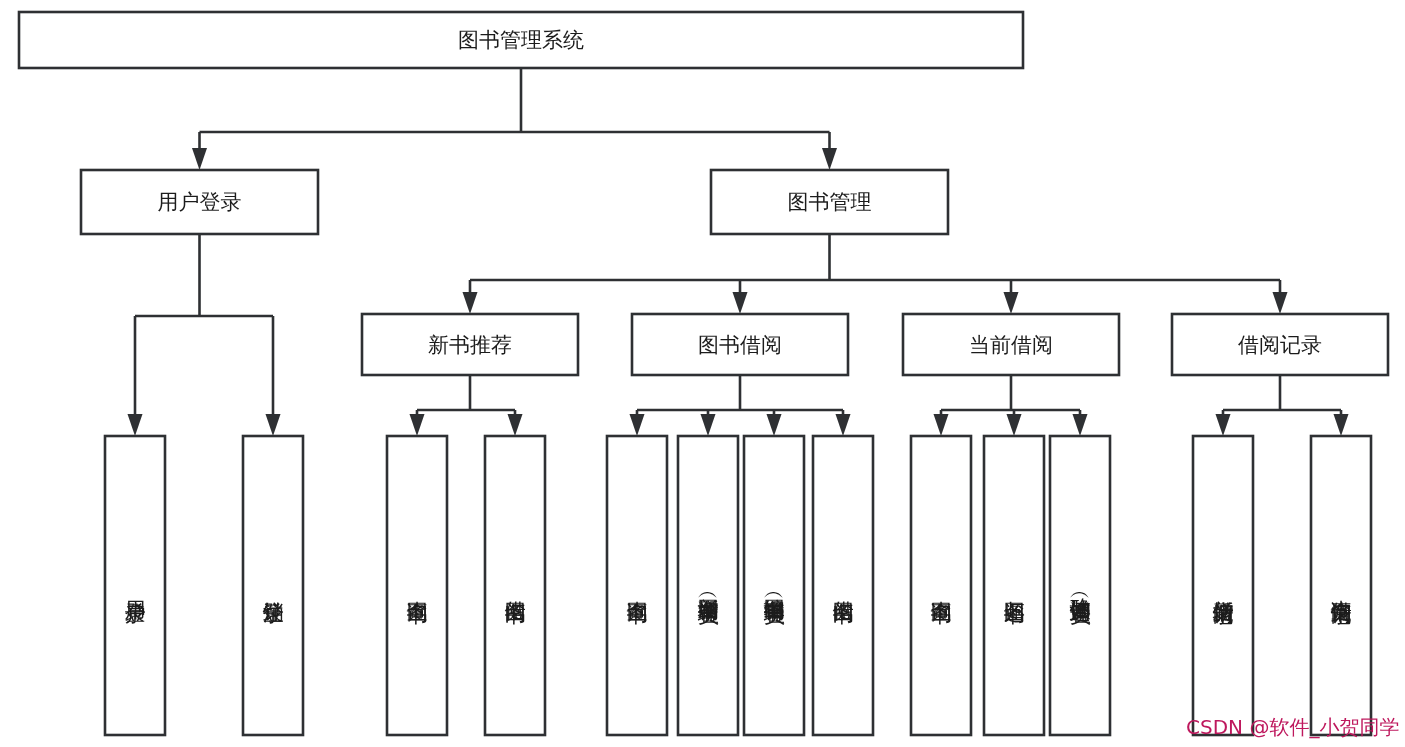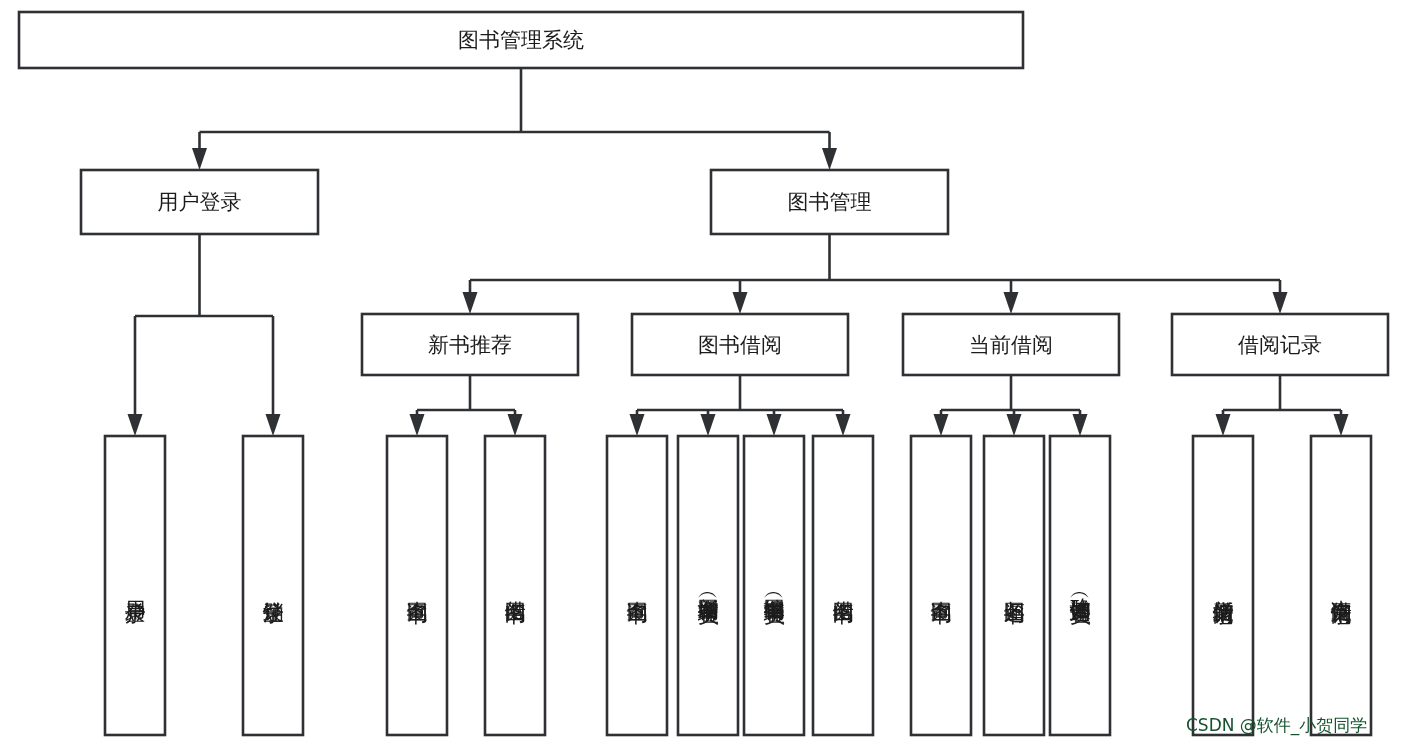--- a/index.html
+++ b/index.html
@@ -60,22 +60,22 @@
     letter-spacing: 1px;
     white-space: nowrap;
     pointer-events: none;
     text-align: center;
   }
   .watermark {
     position: absolute;
     left: 1186px;
     top: 714px;
     font-family: "DejaVu Sans", "Liberation Sans", sans-serif;
-    font-size: 17px;
-    color: #14532d;
+    font-size: 20px;
+    color: #be185d;
     white-space: nowrap;
     pointer-events: none;
   }
 </style>
 </head>
 <body>
 
 <div id="diagram-root">
 
   <svg class="diagram-canvas" viewBox="0 0 1405 747">

